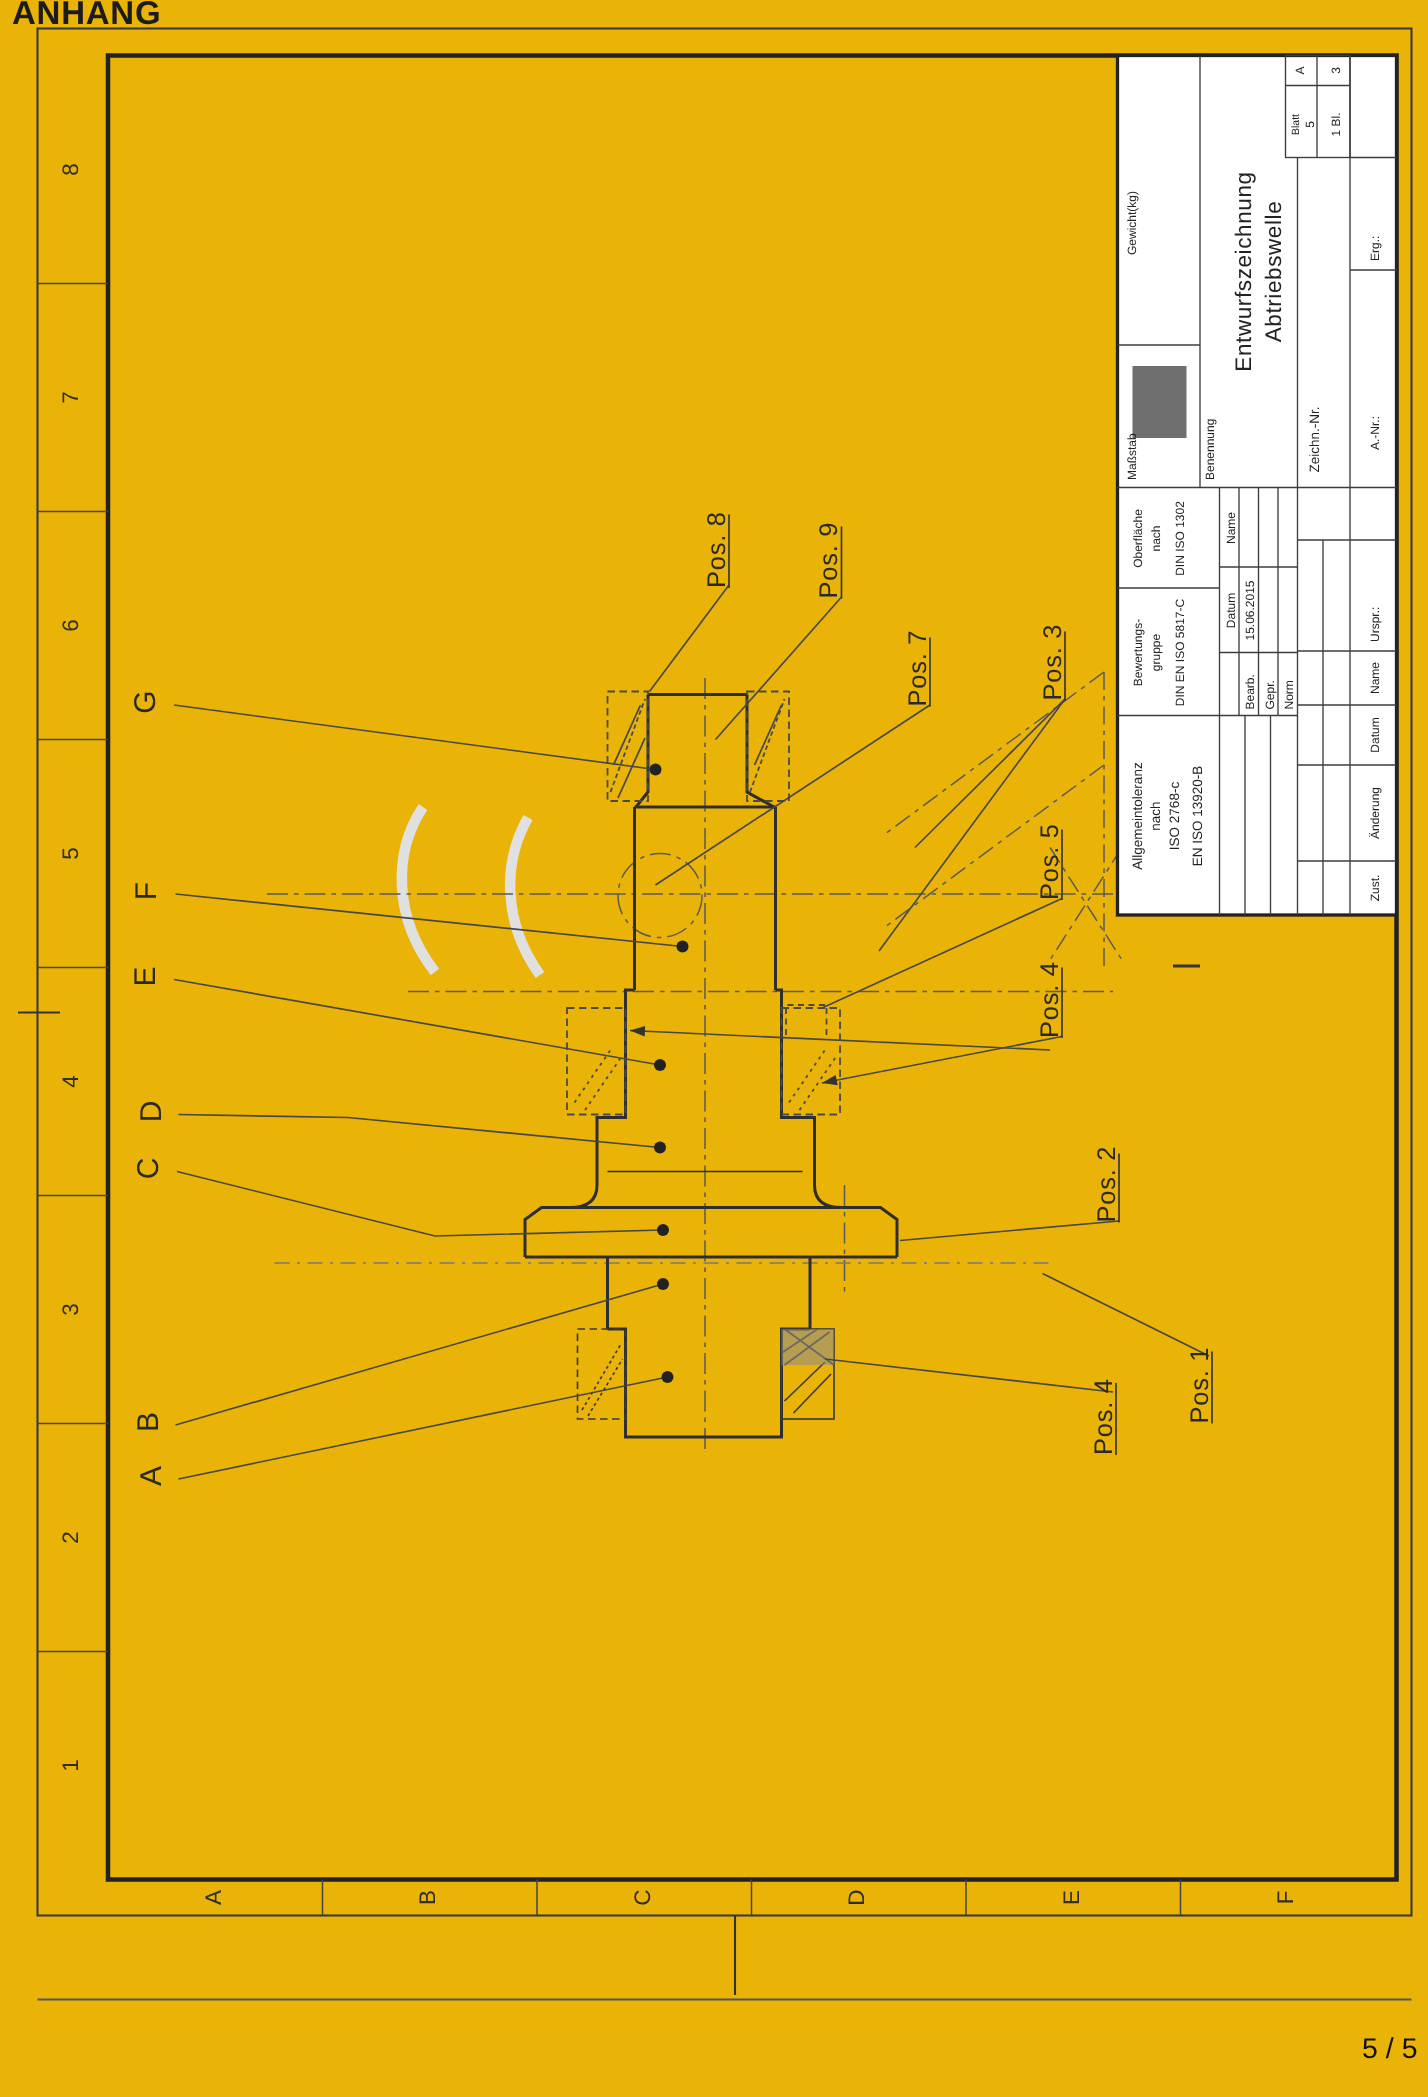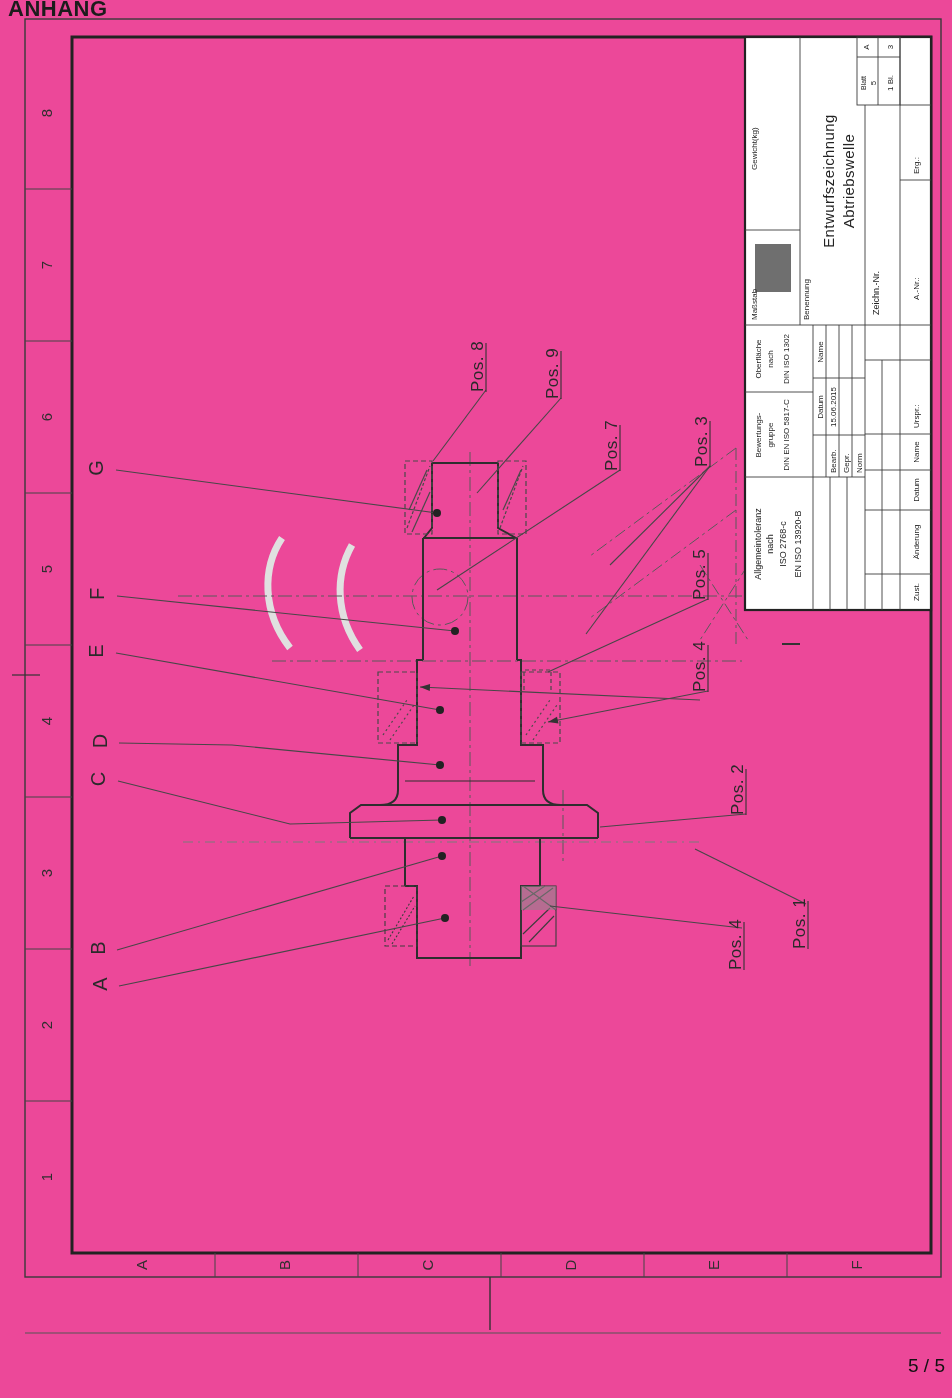--- a/index.html
+++ b/index.html
@@ -1,17 +1,17 @@
 <!DOCTYPE html>
 <html><head>
 <meta charset="utf-8">
 <style>
   html,body{margin:0;padding:0;background:#ffffff;}
   body{width:952px;height:1398px;position:relative;font-family:"Liberation Sans",sans-serif;overflow:hidden;}
-  .page{position:absolute;inset:0;background:#ec4899;}
+  .page{position:absolute;inset:0;background:#eab308;}
   .heading{position:absolute;left:8px;top:-4px;font-size:22px;font-weight:bold;letter-spacing:.5px;color:#1c1c1c;}
   svg{position:absolute;left:0;top:0;}
   svg text{fill:#232323;}
   .tb-small{font-size:8px;}
   .tb-tiny{font-size:7px;}
   .tb-std{font-size:9px;}
   .tb-title{font-size:15px;letter-spacing:.4px;}
   .draw-label{font-size:17px;letter-spacing:.5px;fill:#2a2a2a;}
   .part-letter{font-size:20px;fill:#2a2a2a;}
   .grid-ref{font-size:15px;fill:#2f2f2f;}

